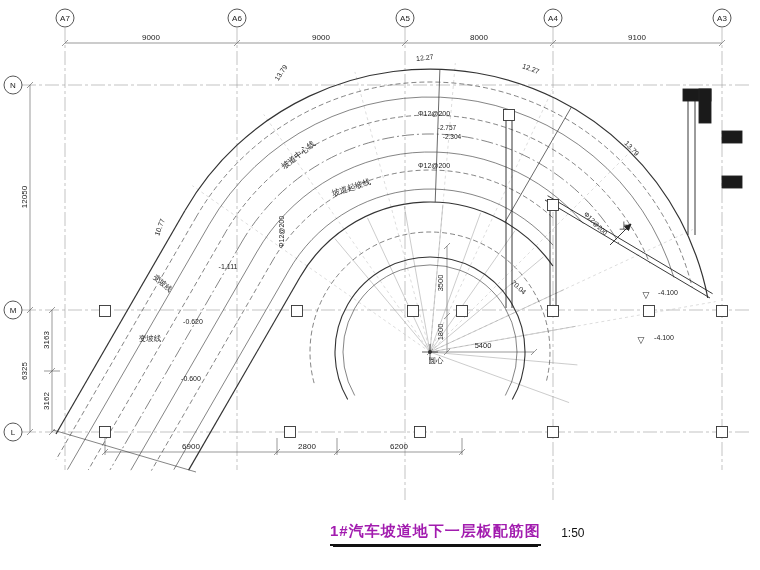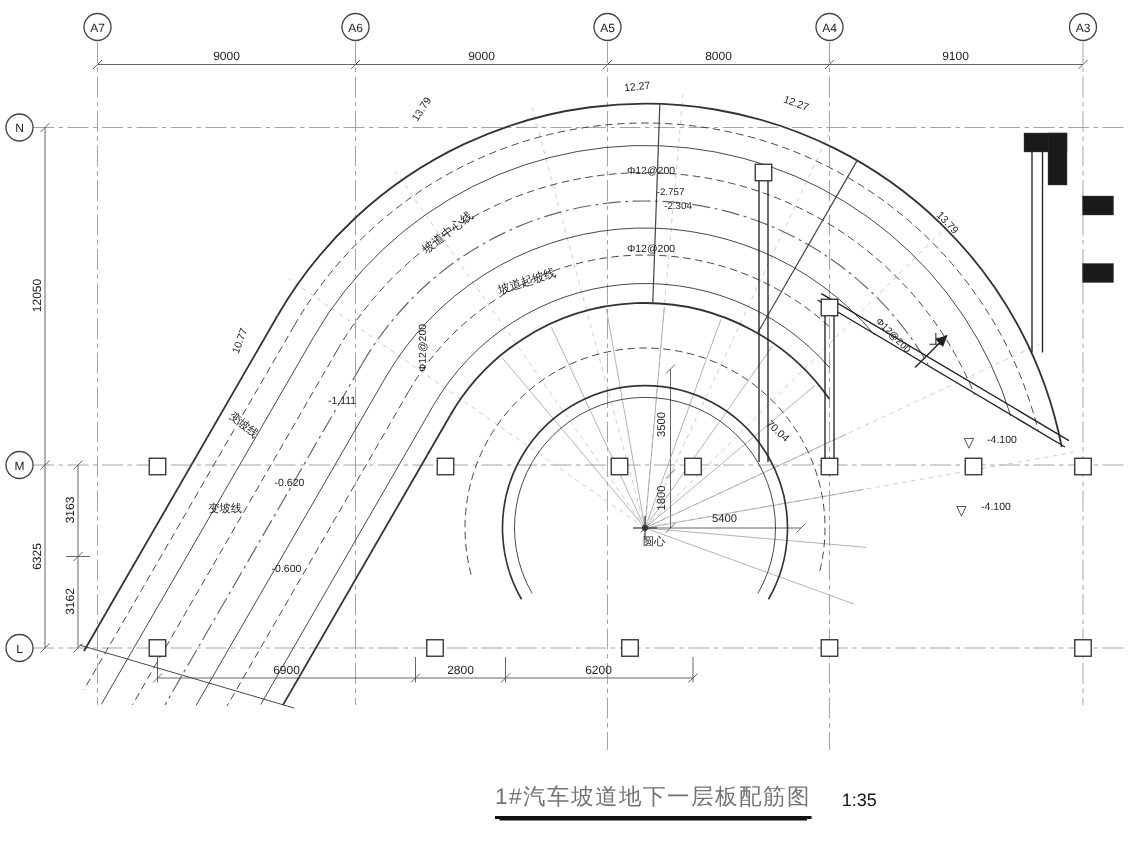--- a/index.html
+++ b/index.html
@@ -1,21 +1,21 @@
 <!DOCTYPE html>
 <html><head>
 <meta charset="utf-8">
 <style>
   html,body{margin:0;padding:0;background:#fff;width:760px;height:570px;overflow:hidden;}
   #stage{position:relative;width:760px;height:570px;font-family:"Liberation Sans",sans-serif;}
   svg{position:absolute;left:0;top:0;}
   svg text{fill:#222;font-family:"Liberation Sans",sans-serif;}
   #bubbles circle{fill:#fff;stroke:#444;stroke-width:0.9;}
   .titleblock{position:absolute;left:330px;top:522px;white-space:nowrap;}
-  .titleblock .t{display:inline-block;font-size:15px;font-weight:normal;letter-spacing:1px;color:#737373;
+  .titleblock .t{display:inline-block;font-size:15px;font-weight:bold;letter-spacing:1px;color:#a21caf;
      border-bottom:2.5px solid #111;padding-bottom:3px;box-shadow:0 4px 0 -3px #111;}
   .titleblock .s{display:inline-block;font-size:12px;color:#111;margin-left:16px;vertical-align:top;padding-top:4px;}
 </style>
 </head>
 <body>
 
 <div id="stage">
 
 <svg id="dwg" width="760" height="570" viewBox="0 0 760 570">
 
@@ -225,16 +225,16 @@
         <text x="553" y="21" font-size="8" text-anchor="middle">A4</text>
         <text x="722" y="21" font-size="8" text-anchor="middle">A3</text>
         <text x="13" y="88" font-size="8" text-anchor="middle">N</text>
         <text x="13" y="313" font-size="8" text-anchor="middle">M</text>
         <text x="13" y="435" font-size="8" text-anchor="middle">L</text>
       </g>
 </svg>
 
 <div class="titleblock">
   <span class="t">1#汽车坡道地下一层板配筋图</span>
-  <span class="s">1:35</span>
+  <span class="s">1:50</span>
 </div>
 
 </div>
 
 </body></html>

